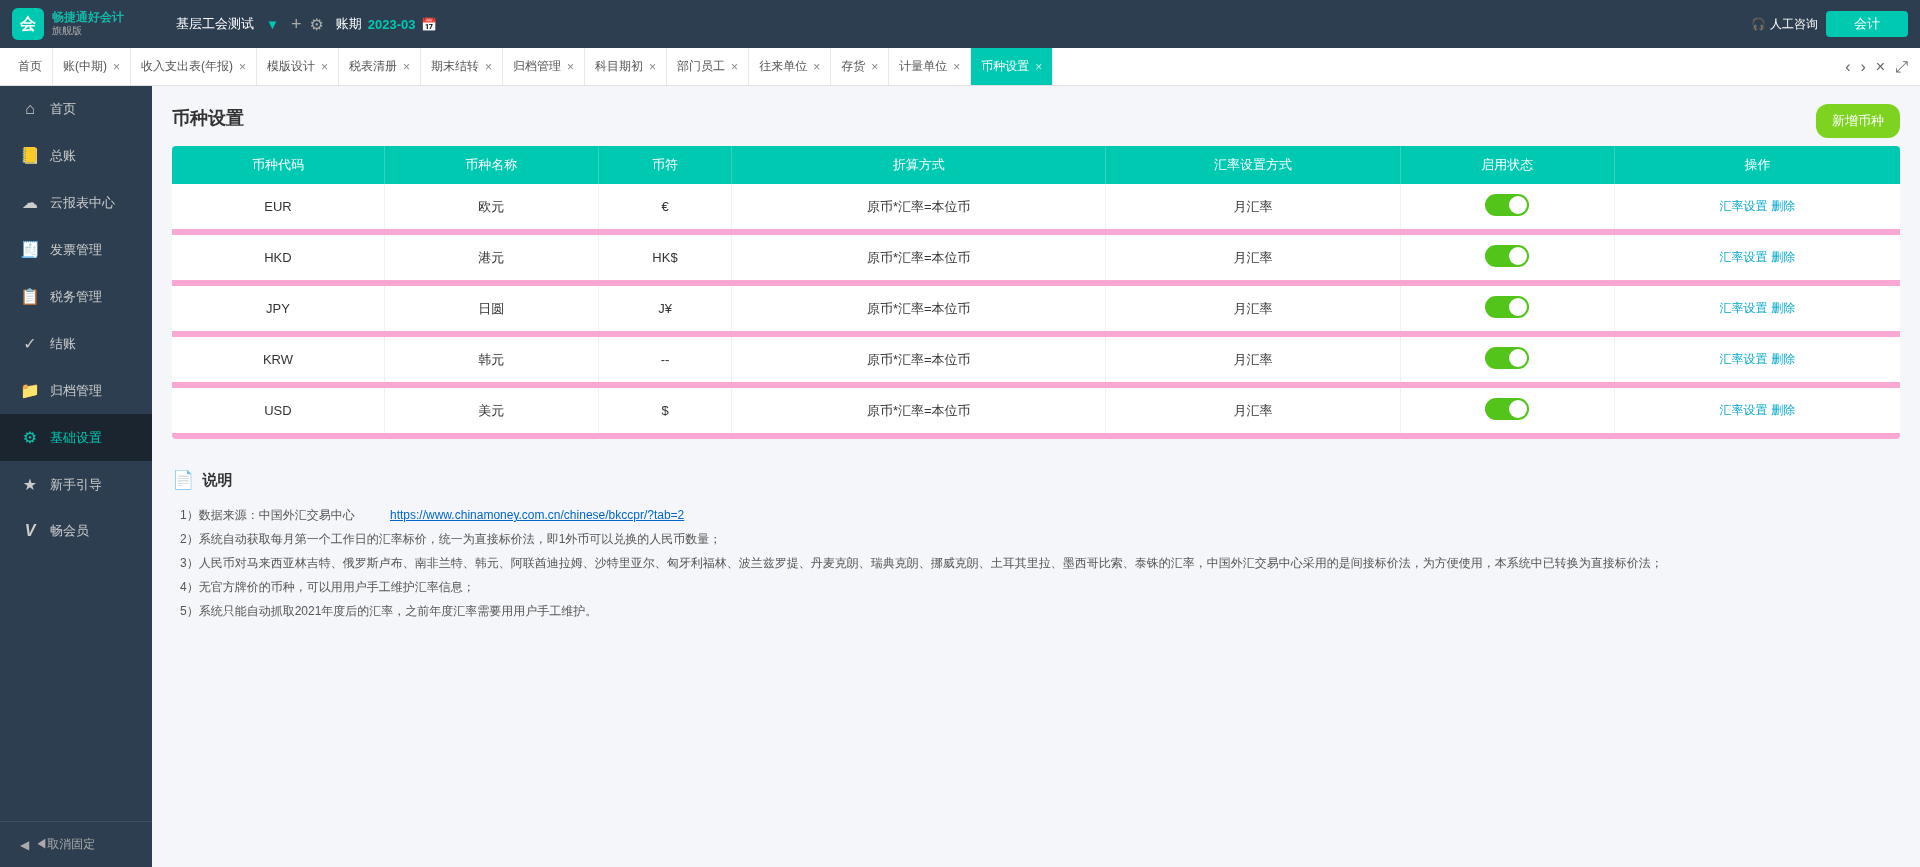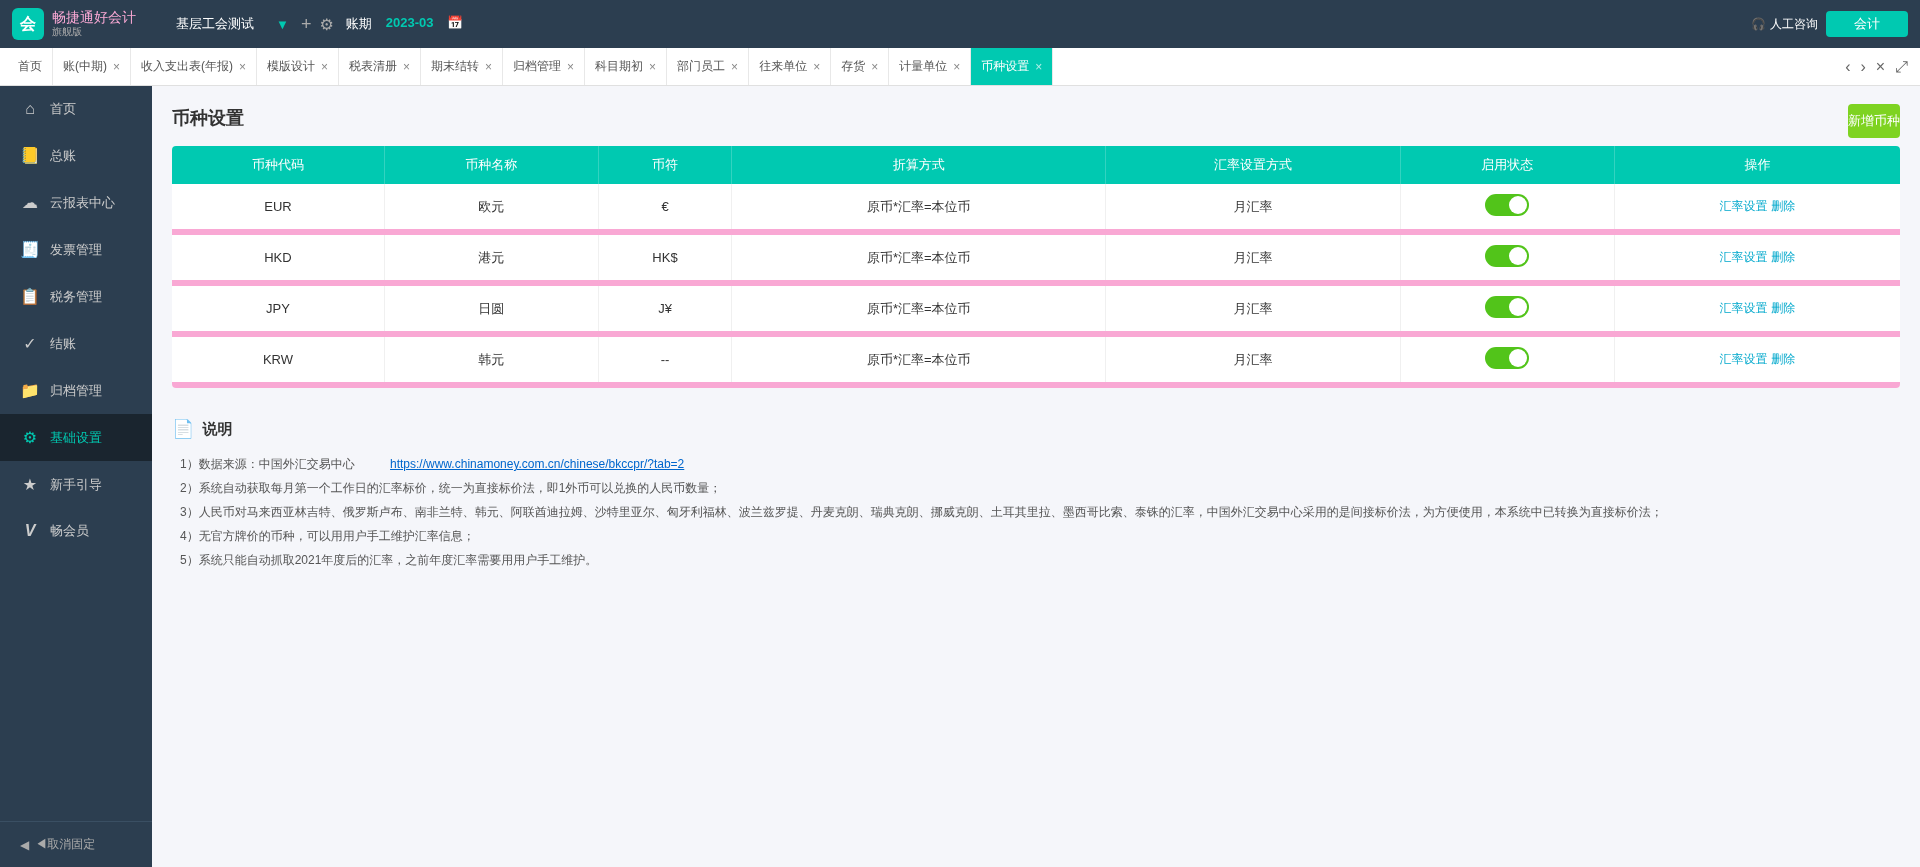--- a/index.html
+++ b/index.html
@@ -8,34 +8,34 @@
     
     .top-bar {
       display: flex; align-items: center; background: #2c3e50; height: 48px; padding: 0 12px; flex-shrink: 0;
     }
     .logo-area {
       display: flex; align-items: center; width: 152px; gap: 8px;
     }
     .logo-icon {
       width: 32px; height: 32px; background: #00c9b1; border-radius: 6px; display: flex; align-items: center; justify-content: center; color: white; font-size: 16px; font-weight: bold;
     }
-    .logo-text { color: #f9a8d4; font-size: 14px; font-weight: normal; line-height: 1.2; }
+    .logo-text { color: #14b8a6; font-size: 12px; font-weight: bold; line-height: 1.2; }
     .logo-sub { color: #aaa; font-size: 10px; }
     .company-selector {
-      display: flex; align-items: center; color: white; font-size: 13px; gap: 22px; cursor: pointer; padding: 0 12px;
+      display: flex; align-items: center; color: white; font-size: 13px; gap: 12px; cursor: pointer; padding: 0 12px;
     }
     .company-selector .arrow { color: #00c9b1; }
     .top-bar-actions { display: flex; align-items: center; gap: 8px; margin-left: auto; }
     .btn-consult {
       display: flex; align-items: center; gap: 4px; color: white; font-size: 12px; cursor: pointer;
     }
     .btn-kuaiji {
       background: #00c9b1; color: white; border: none; padding: 4px 28px; border-radius: 4px; cursor: pointer; font-size: 13px;
     }
-    .period-area { display: flex; align-items: flex-start; color: white; font-size: 13px; gap: 14px; padding: 0 12px; }
+    .period-area { display: flex; align-items: center; color: white; font-size: 13px; gap: 6px; padding: 0 12px; }
     .period-area .period-icon { color: #00c9b1; }
     .add-icon-btn { color: #aaa; font-size: 18px; cursor: pointer; }
     .settings-icon-btn { color: #aaa; font-size: 16px; cursor: pointer; }
 
     
     .tab-bar {
       display: flex; align-items: center; background: #fff; border-bottom: 1px solid #e0e0e0; height: 38px; padding: 0 8px; flex-shrink: 0; overflow-x: auto; white-space: nowrap;
     }
     .tab-bar::-webkit-scrollbar { display: none; }
     .tab-item {
@@ -59,21 +59,21 @@
     .sidebar-item.active { background: #1a252f; color: #00c9b1; }
     .sidebar-item .s-icon { font-size: 16px; width: 20px; text-align: center; }
     .sidebar-bottom {
       margin-top: auto; padding: 14px 20px; color: #aaa; cursor: pointer; font-size: 12px; display: flex; align-items: center; gap: 6px; border-top: 1px solid #3a4f63;
     }
 
     
     .content-area { flex: 1; overflow-y: auto; background: #f5f6fa; padding: 20px; }
     .page-title { font-size: 18px; color: #333; font-weight: bold; margin-bottom: 16px; }
     .btn-new {
-      float: right; background: #7ed321; color: white; border: none; padding: 8px 0; border-radius: 4px; cursor: pointer; font-size: 13px; margin-top: -42px;
+      float: right; background: #7ed321; color: white; border: none; padding: 8px 16px; border-radius: 12px; cursor: pointer; font-size: 13px; margin-top: -42px;
     }
 
     
     .data-table { width: 100%; border-collapse: collapse; background: white; border-radius: 4px; overflow: hidden; }
     .data-table thead tr { background: #00c9b1; color: white; }
     .data-table th { padding: 10px 8px; font-weight: normal; font-size: 13px; border-right: 1px solid rgba(255,255,255,0.2); }
     .data-table th:last-child { border-right: none; }
     .data-table tbody tr { border-bottom: 6px solid #f9a8d4; }
     .data-table td { padding: 10px 8px; text-align: center; font-size: 13px; color: #333; border-right: 1px solid #f0f0f0; }
     .data-table td:last-child { border-right: none; }
@@ -311,20 +311,34 @@
       <td>原币*汇率=本位币</td>
       <td>月汇率</td>
       <td>
         <div class="toggle-switch"></div>
       </td>
       <td>
         <span class="action-link">汇率设置</span>
         <span class="action-delete">删除</span>
       </td>
     </tr>
+          <tr>
+      <td>USD</td>
+      <td>美元</td>
+      <td>$</td>
+      <td>原币*汇率=本位币</td>
+      <td>月汇率</td>
+      <td>
+        <div class="toggle-switch"></div>
+      </td>
+      <td>
+        <span class="action-link">汇率设置</span>
+        <span class="action-delete">删除</span>
+      </td>
+    </tr>
         </tbody>
     </table>
 
     <div class="notes-section">
       <div class="notes-header">
         <span class="notes-icon">📄</span>
         <span>说明</span>
       </div>
       <div id="notes-list">
           <div class="notes-item">1）数据来源：中国外汇交易中心 <a class="notes-link" href="#">https://www.chinamoney.com.cn/chinese/bkccpr/?tab=2</a></div>

